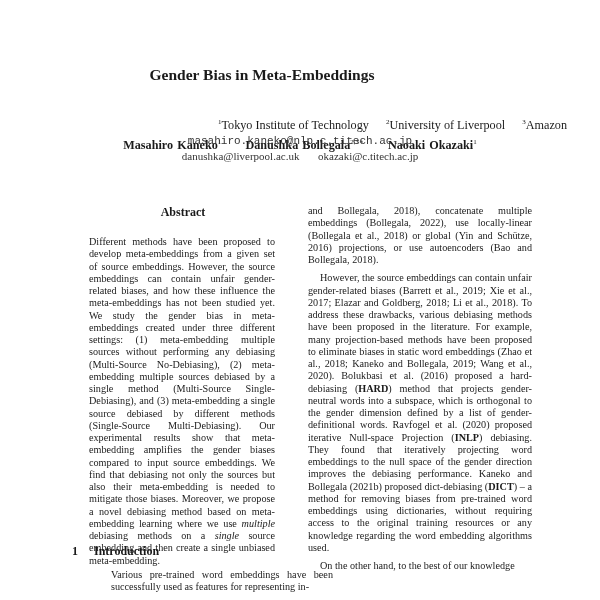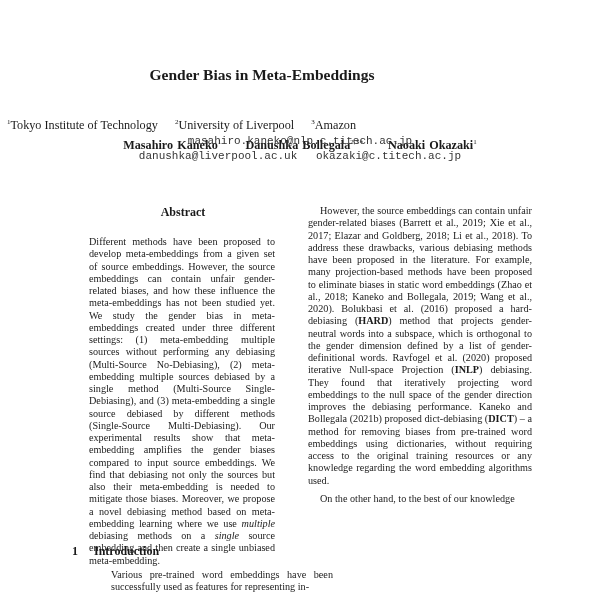--- a/index.html
+++ b/index.html
@@ -4,28 +4,28 @@
 <style>
   html, body { margin: 0; padding: 0; background: #ffffff; }
   body { width: 600px; height: 600px; overflow: hidden; position: relative;
          font-family: "Liberation Serif", "DejaVu Serif", serif; color: #1a1a1a; }
   .title { position: absolute; top: 66px; left: 0; width: 524px; text-align: center;
            font-weight: bold; font-size: 15.5px; }
   .authors { position: absolute; top: 102px; left: 0; width: 600px; text-align: center;
              font-size: 12.2px; font-weight: bold; word-spacing: 1px; margin-top: 36px; }
   .authors .a { margin: 0 10px; }
   .authors sup { font-weight: normal; font-size: 7px; }
-  .affils { position: absolute; top: 118px; left: 0; width: 574px; text-align: left; font-size: 12.2px; }
+  .affils { position: absolute; top: 118px; left: 0; width: 574px; text-align: right; font-size: 12.2px; }
   .affils .af { margin: 0 7px; }
   .affils sup { font-size: 7px; }
   .email { position: absolute; left: 0; width: 600px; text-align: center;
            font-family: "Liberation Mono", "DejaVu Sans Mono", monospace; font-size: 11px; color: #333; }
   .email1 { top: 135px; }
   .email2 { top: 150px; }
-  .email2 span { margin: 7px 6px; }
+  .email2 span { margin: 7px 6px; font-family: Liberation Serif, serif; }
   .abs-head { position: absolute; top: 205px; left: 72px; width: 222px; text-align: center;
               font-weight: bold; font-size: 12px; }
   .col { position: absolute; font-size: 10.2px; line-height: 12.25px; text-align: justify; }
   .abs-body { top: 236px; left: 89px; width: 186px; }
   .intro-head { position: absolute; top: 544px; left: 72px; font-weight: bold; font-size: 12px; }
   .intro-head .num { margin-right: 16px; }
   .intro-body { top: 569px; left: 72px; width: 222px; margin-left: 39px; }
   .right-col { top: 205px; left: 308px; width: 224px; }
   .right-col p { margin: 0 0 6px 0; }
   .right-col p.ind { text-indent: 12px; }
@@ -60,15 +60,16 @@
 <div class="col abs-body">
   <span>Different methods have been proposed to develop meta-embeddings from a given set of source embeddings. However, the source embeddings can contain unfair gender-related biases, and how these influence the meta-embeddings has not been studied yet.  We study the gender bias in meta-embeddings created under three different settings: (1) meta-embedding multiple sources without performing any debiasing (Multi-Source No-Debiasing), (2) meta-embedding multiple sources debiased by a single method (Multi-Source Single-Debiasing), and (3) meta-embedding a single source debiased by different methods (Single-Source Multi-Debiasing). Our experimental results show that meta-embedding amplifies the gender biases compared to input source embeddings. We find that debiasing not only the sources but also their meta-embedding is needed to mitigate those biases. Moreover, we propose a novel debiasing method based on meta-embedding learning where we use </span><em>multiple</em><span> debiasing methods on a </span><em>single</em><span> source embedding and then create a single unbiased meta-embedding.</span>
 </div>
 
 <div class="intro-head">
   <span class="num">1</span><span>Introduction</span>
 </div>
 <div class="col intro-body">Various pre-trained word embeddings have been successfully used as features for representing in-</div>
 
 <div class="col right-col">
+  <p>and Bollegala, 2018), concatenate multiple embeddings (Bollegala, 2022), use locally-linear (Bollegala et al., 2018) or global (Yin and Schütze, 2016) projections, or use autoencoders (Bao and Bollegala, 2018).</p>
   <p class="ind"><span>However, the source embeddings can contain unfair gender-related biases (Barrett et al., 2019; Xie et al., 2017; Elazar and Goldberg, 2018; Li et al., 2018). To address these drawbacks, various debiasing methods have been proposed in the literature. For example, many projection-based methods have been proposed to eliminate biases in static word embeddings (Zhao et al., 2018; Kaneko and Bollegala, 2019; Wang et al., 2020).  Bolukbasi et al. (2016) proposed a hard-debiasing (</span><b>HARD</b><span>) method that projects gender-neutral words into a subspace, which is orthogonal to the gender dimension defined by a list of gender-definitional words. Ravfogel et al. (2020) proposed iterative Null-space Projection (</span><b>INLP</b><span>) debiasing. They found that iteratively projecting word embeddings to the null space of the gender direction improves the debiasing performance. Kaneko and Bollegala (2021b) proposed dict-debiasing (</span><b>DICT</b><span>) – a method for removing biases from pre-trained word embeddings using dictionaries, without requiring access to the original training resources or any knowledge regarding the word embedding algorithms used.</span></p>
   <p class="ind">On the other hand, to the best of our knowledge</p>
 </div>
 
 </body></html>

